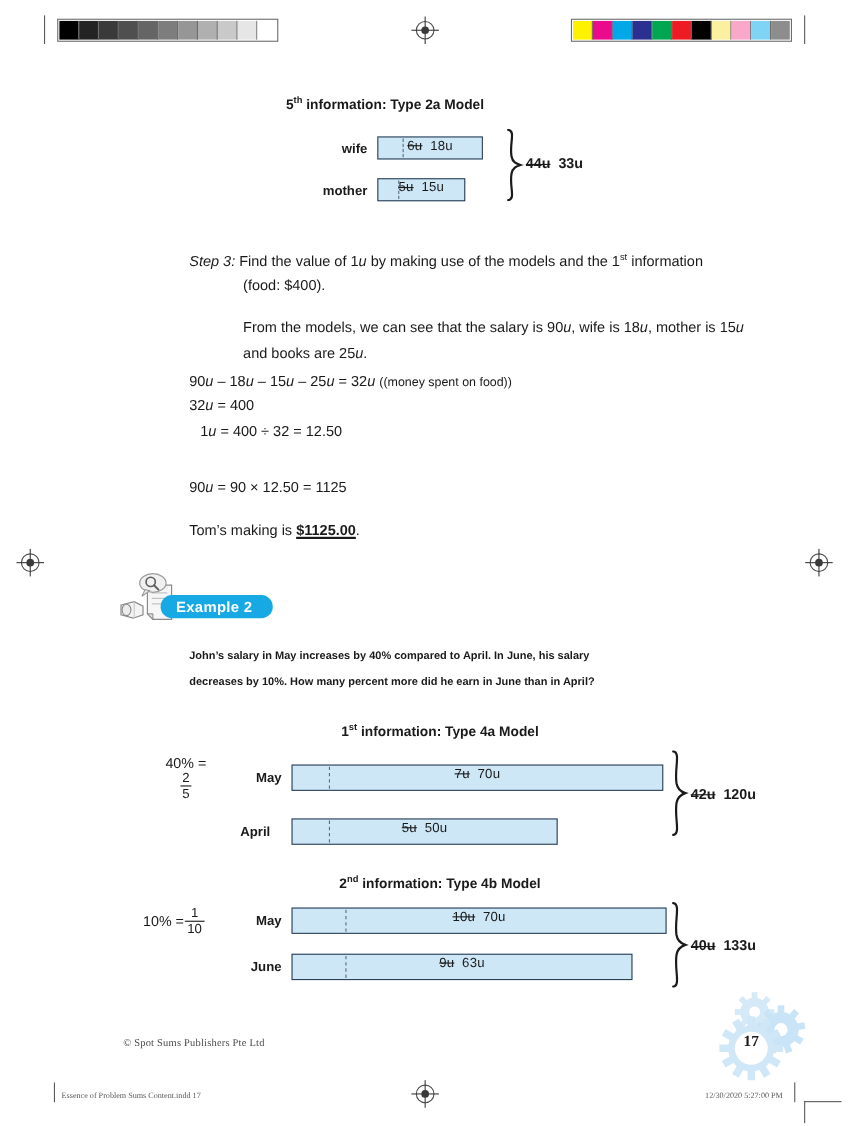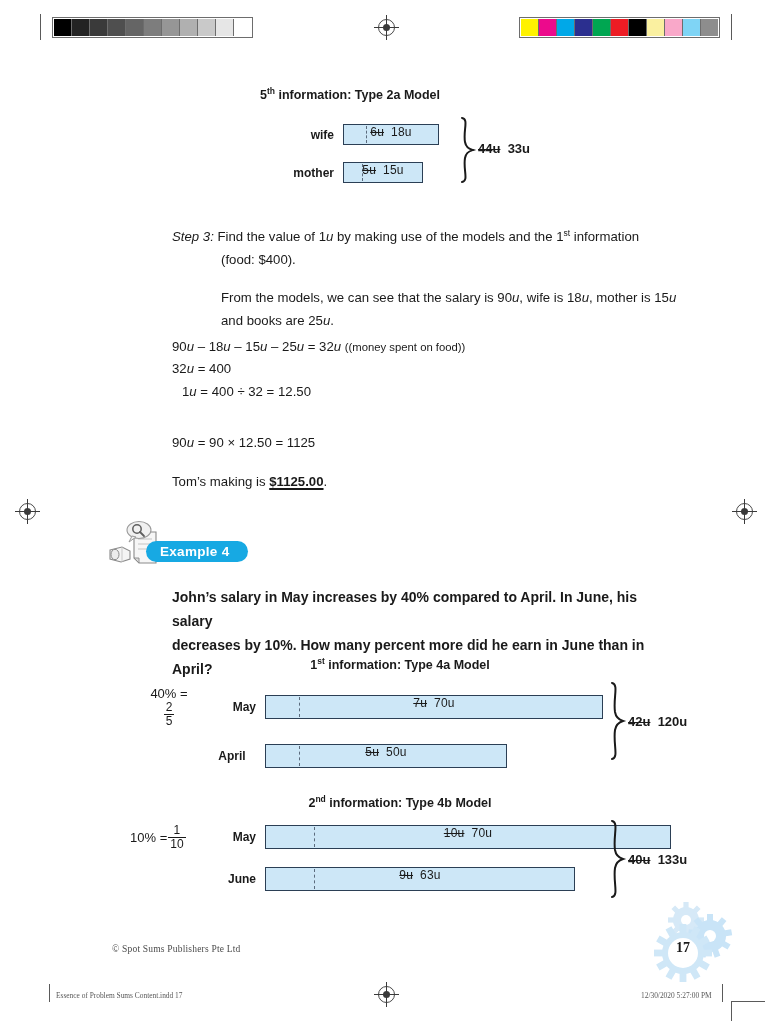--- a/index.html
+++ b/index.html
@@ -162,21 +162,21 @@
     line-height: 21px;
     padding: 0 18px 0 14px;
     border-radius: 11px;
   }
   #example-icon { position: absolute; left: 108px; top: 520px; }
 
   .problem-statement {
     position: absolute;
     left: 172px; top: 585px;
     width: 506px;
-    font-size: 14px;
+    font-size: 10px;
     font-weight: bold;
     line-height: 24px;
   }
 
   
   #copyright {
     position: absolute;
     left: 112px; top: 944px;
     font-family: "Liberation Serif", serif;
     font-size: 9.5px;
@@ -350,21 +350,21 @@
       <ellipse cx="31" cy="10" rx="12" ry="8.5" fill="#f0f0f0" stroke="#9a9a9a" stroke-width="1.1"></ellipse>
       <path d="M24 16 L21 22 L28 17 Z" fill="#f0f0f0" stroke="#9a9a9a" stroke-width="1"></path>
       <circle cx="29" cy="9" r="4.2" fill="none" stroke="#5e5e5e" stroke-width="1.5"></circle>
       <line x1="32" y1="12" x2="36" y2="16" stroke="#5e5e5e" stroke-width="1.8" stroke-linecap="round"></line>
 
       <path d="M2 30 L14 27 L22 31 L22 39 L13 42 L2 39 Z" fill="#f4f4f4" stroke="#8a8a8a" stroke-width="1.1"></path>
       <ellipse cx="7" cy="34.5" rx="4" ry="5.2" fill="#ececec" stroke="#8a8a8a" stroke-width="1"></ellipse>
       <path d="M14 27 L14 42" stroke="#c8c8c8" stroke-width="1"></path>
     </svg>
   </div>
-  <div id="example-badge">Example 4</div>
+  <div id="example-badge">Example 2</div>
 
   <div class="problem-statement">
     <div>John’s salary in May increases by 40% compared to April. In June, his salary</div>
     <div>decreases by 10%. How many percent more did he earn in June than in April?</div>
   </div>
 
   <div class="model-block" style="left:130px; top:656px; width:560px;">
     <div class="section-title" style="width:420px; margin-left:60px;">
       <span>1</span><span class="sup">st</span><span> information: Type 4a Model</span>
     </div>
@@ -414,21 +414,21 @@
 
     <div class="model-row" style="margin-top:14px;">
       <div class="frac-wrap" style="width:78px;">
         <span>10% =</span>
         <span class="frac">
           <span class="num">1</span>
           <span class="den">10</span>
         </span>
       </div>
       <div class="row-label" style="width:48px;">May</div>
-      <div class="bar" style="width:406px; height:24px;">
+      <div class="bar" style="width:341px; height:24px;">
         <div class="divider" style="left:48px;"></div>
         <span class="bar-text">
           <span class="strike"><span>10u</span></span>&nbsp;&nbsp;<span>70u</span>
         </span>
       </div>
     </div>
 
     <div class="model-row" style="margin-top:17px;">
       <div style="width:78px;"></div>
       <div class="row-label" style="width:48px;">June</div>

